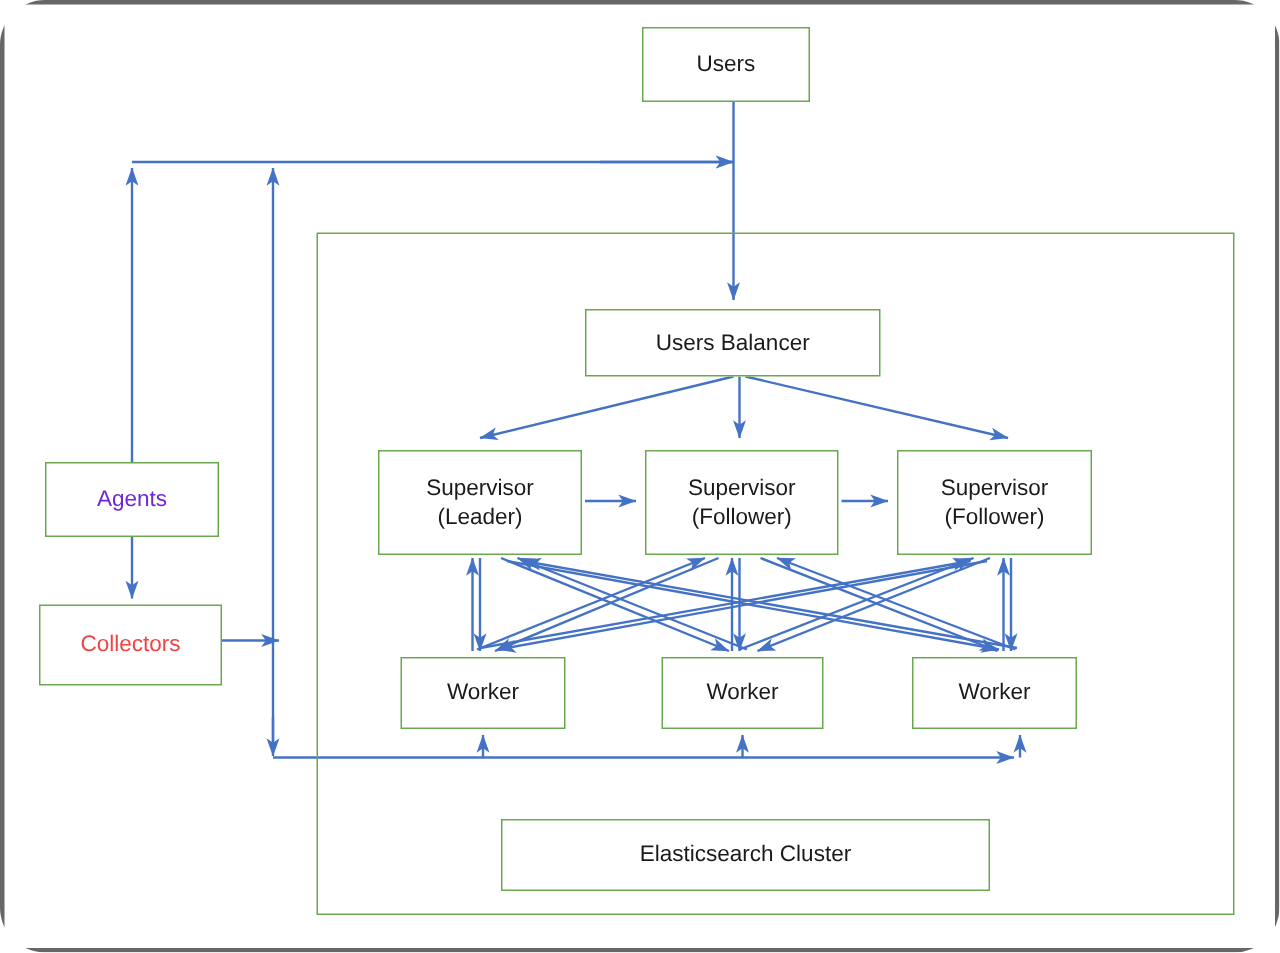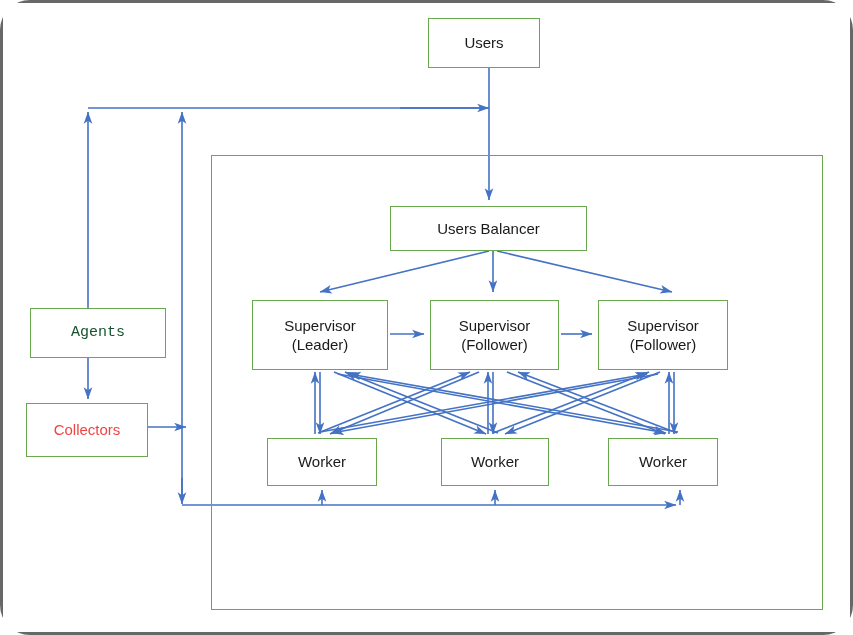--- a/index.html
+++ b/index.html
@@ -126,27 +126,28 @@
       <path d="M658,374 L332,433" marker-end="url(#ah)"></path>
       <path d="M320,432 L647,374" marker-end="url(#ah)"></path>
 
       <path d="M660,372 L505,434" marker-end="url(#ah)"></path>
       <path d="M493,433 L649,372" marker-end="url(#ah)"></path>
 
     </g>
   </svg>
 
   <div class="node" style="left: 428px; top: 18px; width: 112px; height: 50px; border-color: rgb(106, 168, 79); background: rgb(255, 255, 255); color: rgb(26, 26, 26);">Users</div>
-  <div class="node" style="left: 30px; top: 308px; width: 136px; height: 50px; border-color: rgb(106, 168, 79); background: rgb(255, 255, 255); color: #14532d; font-family: Liberation Mono, monospace;">Agents</div>
+  <div class="node" style="left: 30px; top: 308px; width: 116px; height: 50px; border-color: rgb(106, 168, 79); background: rgb(255, 255, 255); color: #6d28d9;">Agents</div>
   <div class="node" style="left: 26px; top: 403px; width: 122px; height: 54px; border-color: rgb(106, 168, 79); background: rgb(255, 255, 255); color: #ef4444;">Collectors</div>
   <div class="node" style="left: 390px; top: 206px; width: 197px; height: 45px; border-color: rgb(106, 168, 79); background: rgb(255, 255, 255); color: rgb(26, 26, 26);">Users Balancer</div>
   <div class="node" style="left: 252px; top: 300px; width: 136px; height: 70px; border-color: rgb(106, 168, 79); background: rgb(255, 255, 255); color: rgb(26, 26, 26);">Supervisor
 (Leader)</div>
   <div class="node" style="left: 430px; top: 300px; width: 129px; height: 70px; border-color: rgb(106, 168, 79); background: rgb(255, 255, 255); color: rgb(26, 26, 26);">Supervisor
 (Follower)</div>
   <div class="node" style="left: 598px; top: 300px; width: 130px; height: 70px; border-color: rgb(106, 168, 79); background: rgb(255, 255, 255); color: rgb(26, 26, 26);">Supervisor
 (Follower)</div>
   <div class="node" style="left: 267px; top: 438px; width: 110px; height: 48px; border-color: rgb(106, 168, 79); background: rgb(255, 255, 255); color: rgb(26, 26, 26);">Worker</div>
   <div class="node" style="left: 441px; top: 438px; width: 108px; height: 48px; border-color: rgb(106, 168, 79); background: rgb(255, 255, 255); color: rgb(26, 26, 26);">Worker</div>
   <div class="node" style="left: 608px; top: 438px; width: 110px; height: 48px; border-color: rgb(106, 168, 79); background: rgb(255, 255, 255); color: rgb(26, 26, 26);">Worker</div>
+  <div class="node" style="left: 334px; top: 546px; width: 326px; height: 48px; border-color: rgb(106, 168, 79); background: rgb(255, 255, 255); color: rgb(26, 26, 26);">Elasticsearch Cluster</div>
 
   <div id="outer-frame" style="border-color: rgb(103, 103, 103);"></div>
 </div>
 
 </body></html>

